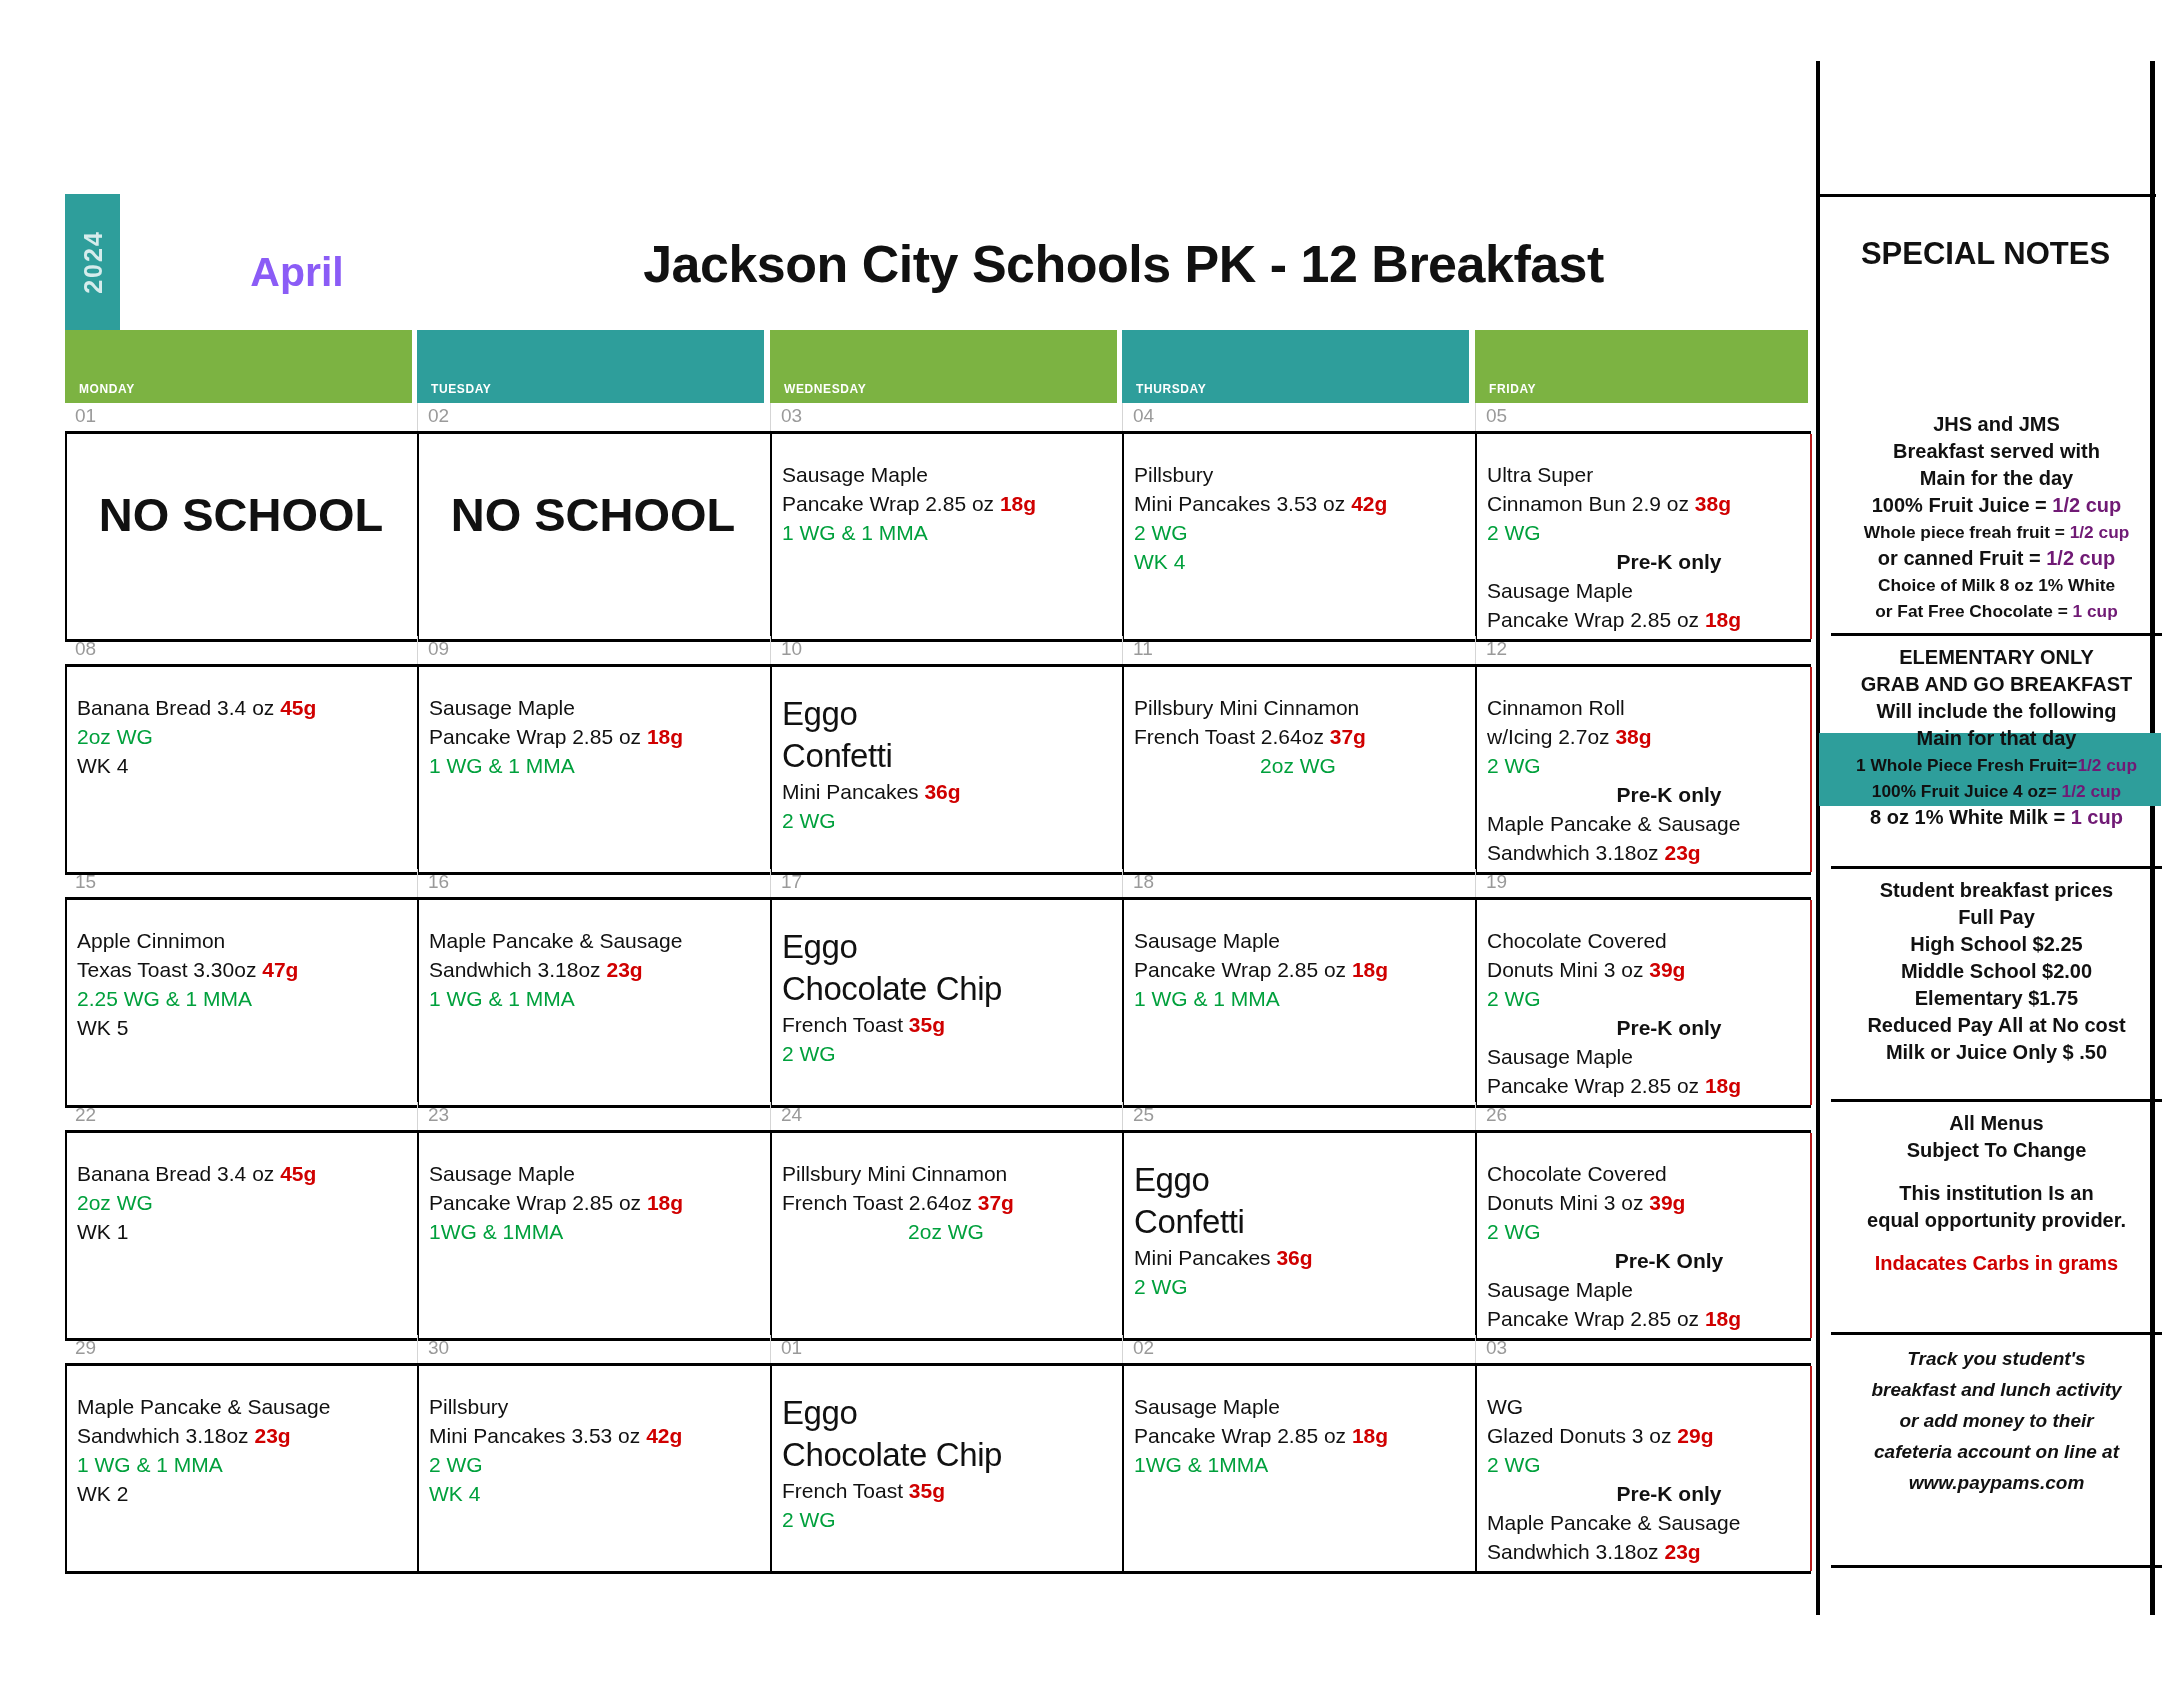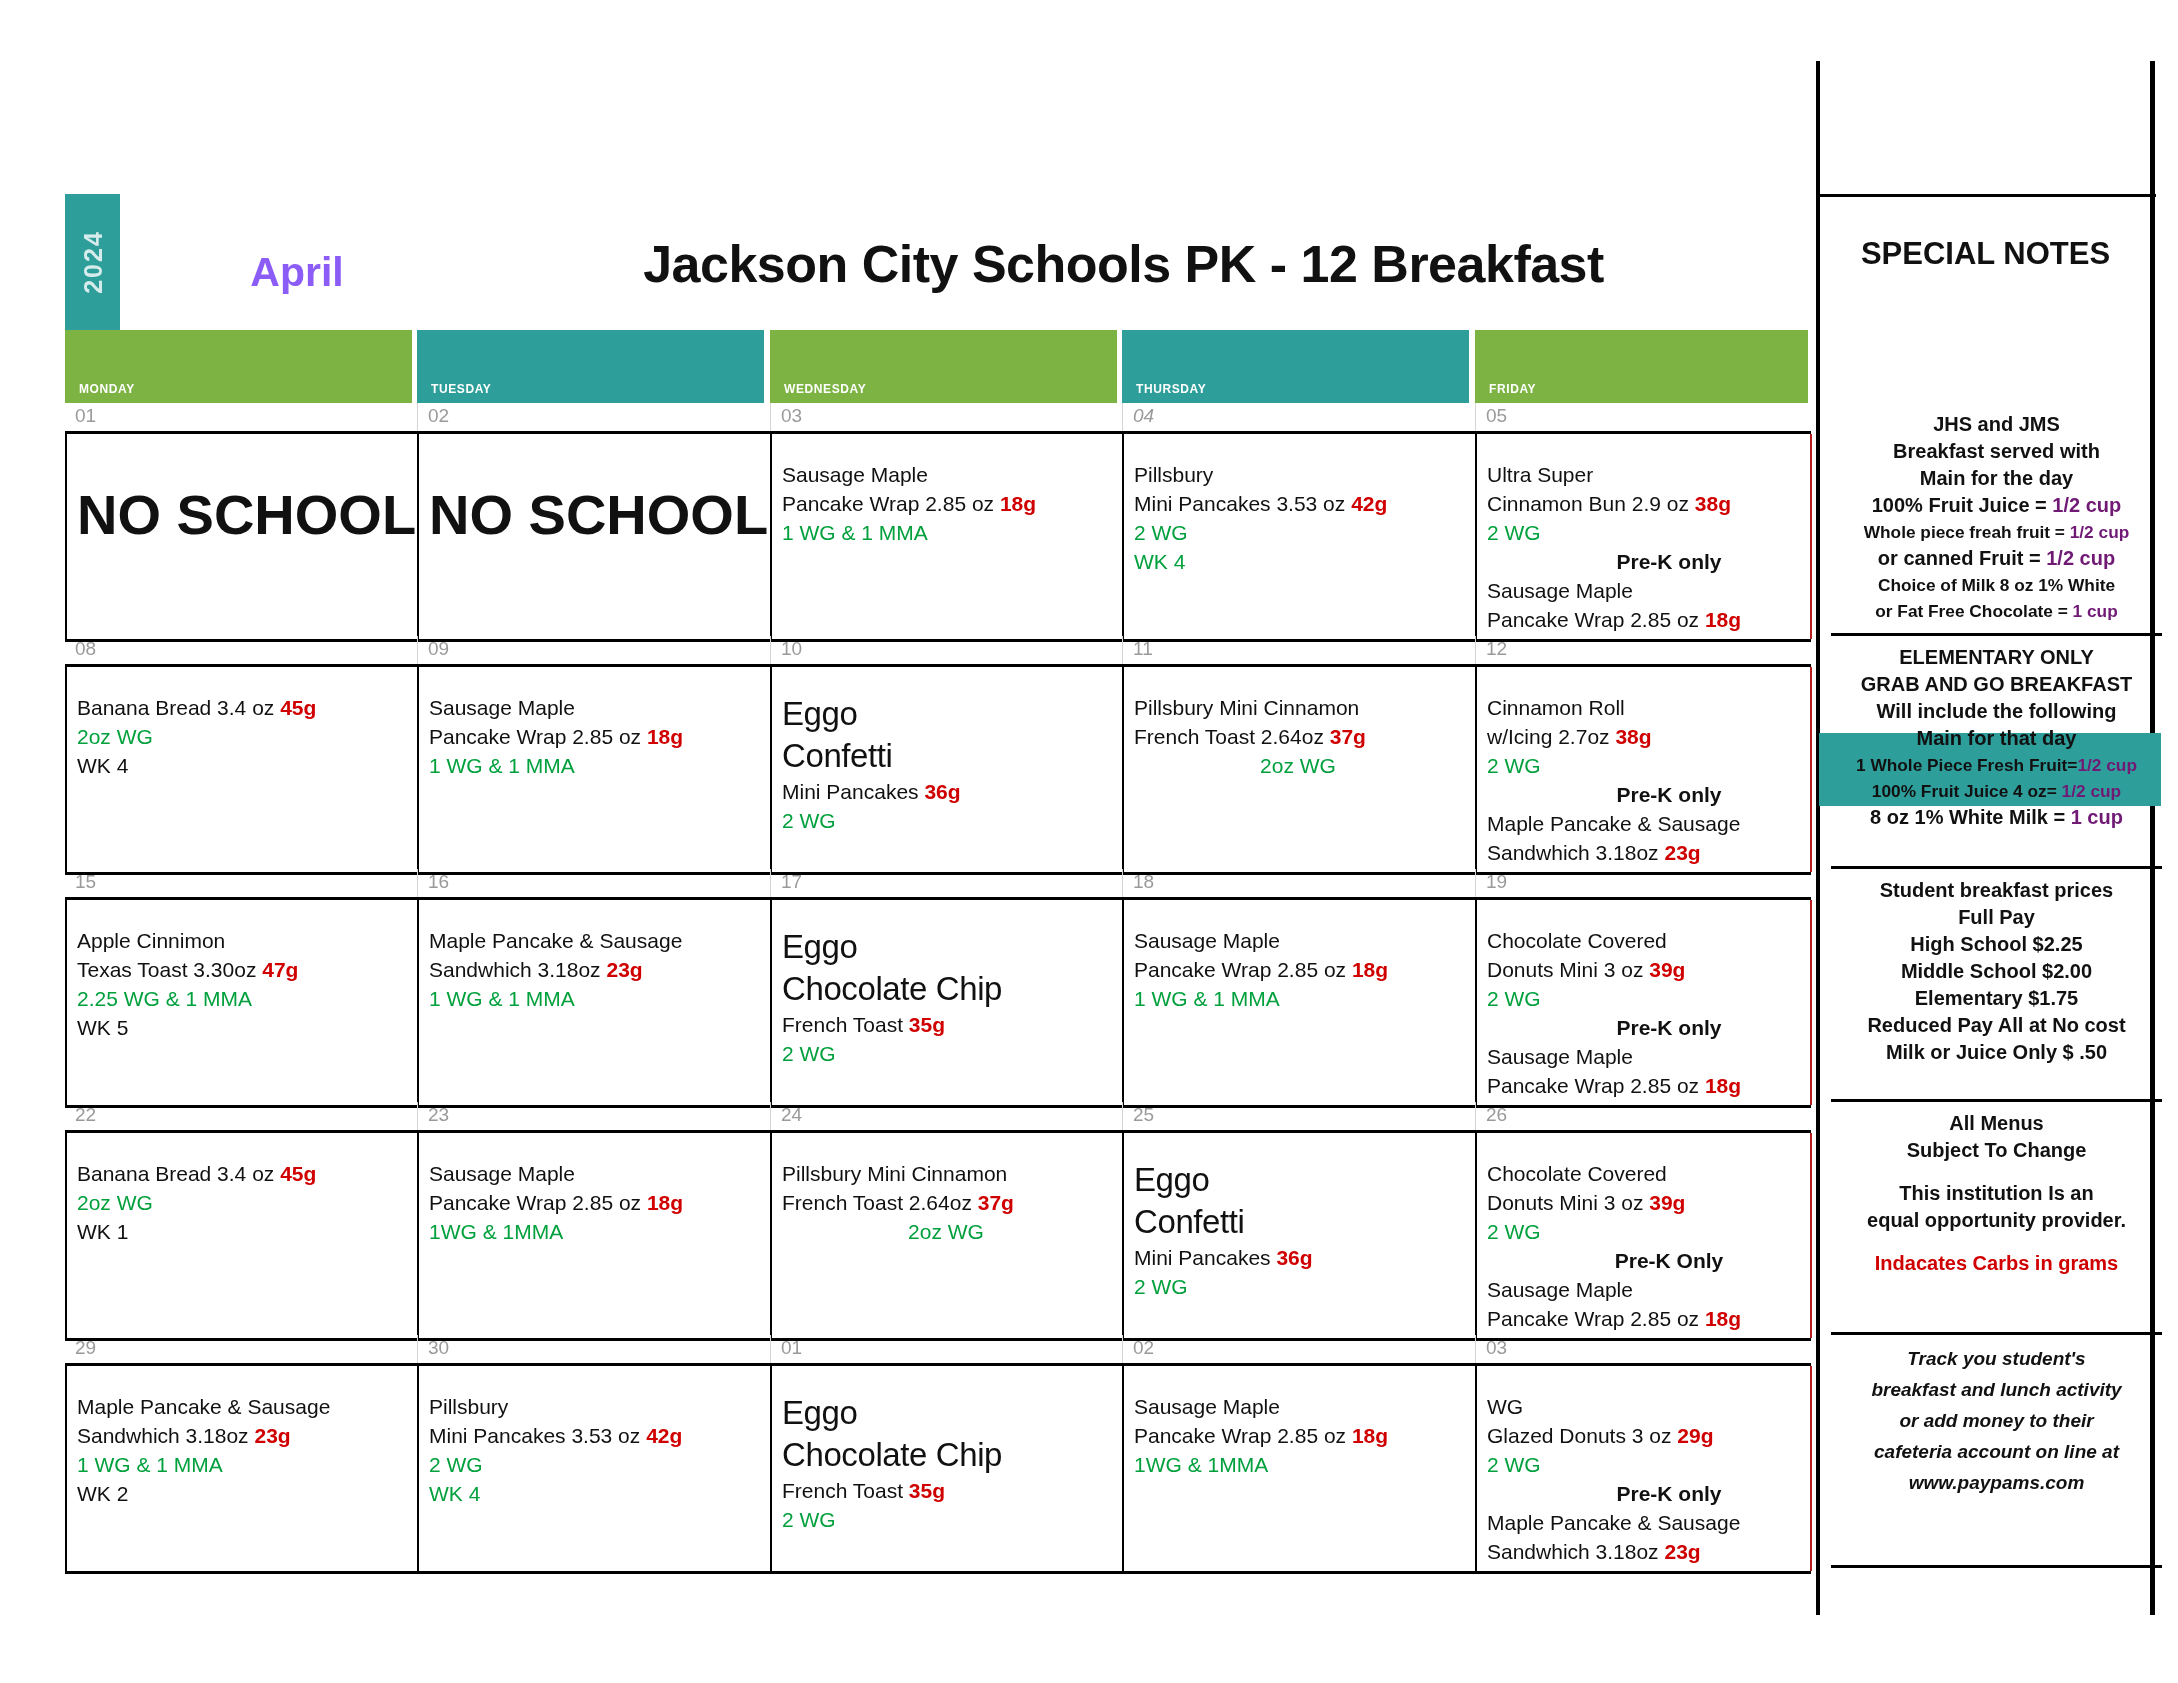--- a/index.html
+++ b/index.html
@@ -77,21 +77,21 @@
     padding:26px 10px 0 10px;
     overflow:hidden;
   }
   .cell:first-child{border-left:2px solid #000;}
   .cell.last{border-right:2px solid #b91c1c;}
   .ln{font-size:21px;line-height:29px;color:#111;white-space:nowrap;}
   .ln.big{font-size:33px;line-height:42px;font-weight:normal;letter-spacing:-0.4px;}
   .ln.ctr{text-align:center;}
   .ln.prek{font-weight:bold;text-align:center;padding-left:51px;}
   .ln.noschool{
-    font-size:56px;font-weight:bold;text-align:center;
+    font-size:47px;font-weight:bold;text-align:center;
     line-height:47px;padding-top:57px;
   }
   .g{color:#701a75;}
   .r{color:#d00000;font-weight:bold;}
   .ln.g{color:#00a03c;}
 
   
   .notes{position:absolute;left:1820px;top:403px;width:331px;padding-left:11px;}
   .nblock{
     position:relative;box-sizing:border-box;
@@ -149,21 +149,21 @@
         <div class="numstrip">
           <div class="ncell" style="left: 0px; width: 350px;">
             <div class="daynum">01</div>
           </div>
           <div class="ncell" style="left: 352px; width: 350px;">
             <div class="daynum">02</div>
           </div>
           <div class="ncell" style="left: 705px; width: 350px;">
             <div class="daynum">03</div>
           </div>
-          <div class="ncell" style="left: 1057px; width: 350px; font-style: italic;">
+          <div class="ncell" style="left: 1057px; width: 350px;">
             <div class="daynum">04</div>
           </div>
           <div class="ncell" style="left: 1410px; width: 337px;">
             <div class="daynum">05</div>
           </div>
         </div>
         <div class="cells">
           <div class="cell" style="left: 0px; width: 350px; padding: 0px 10px;">
             <div class="ln noschool"><span>NO SCHOOL</span></div>
           </div>

